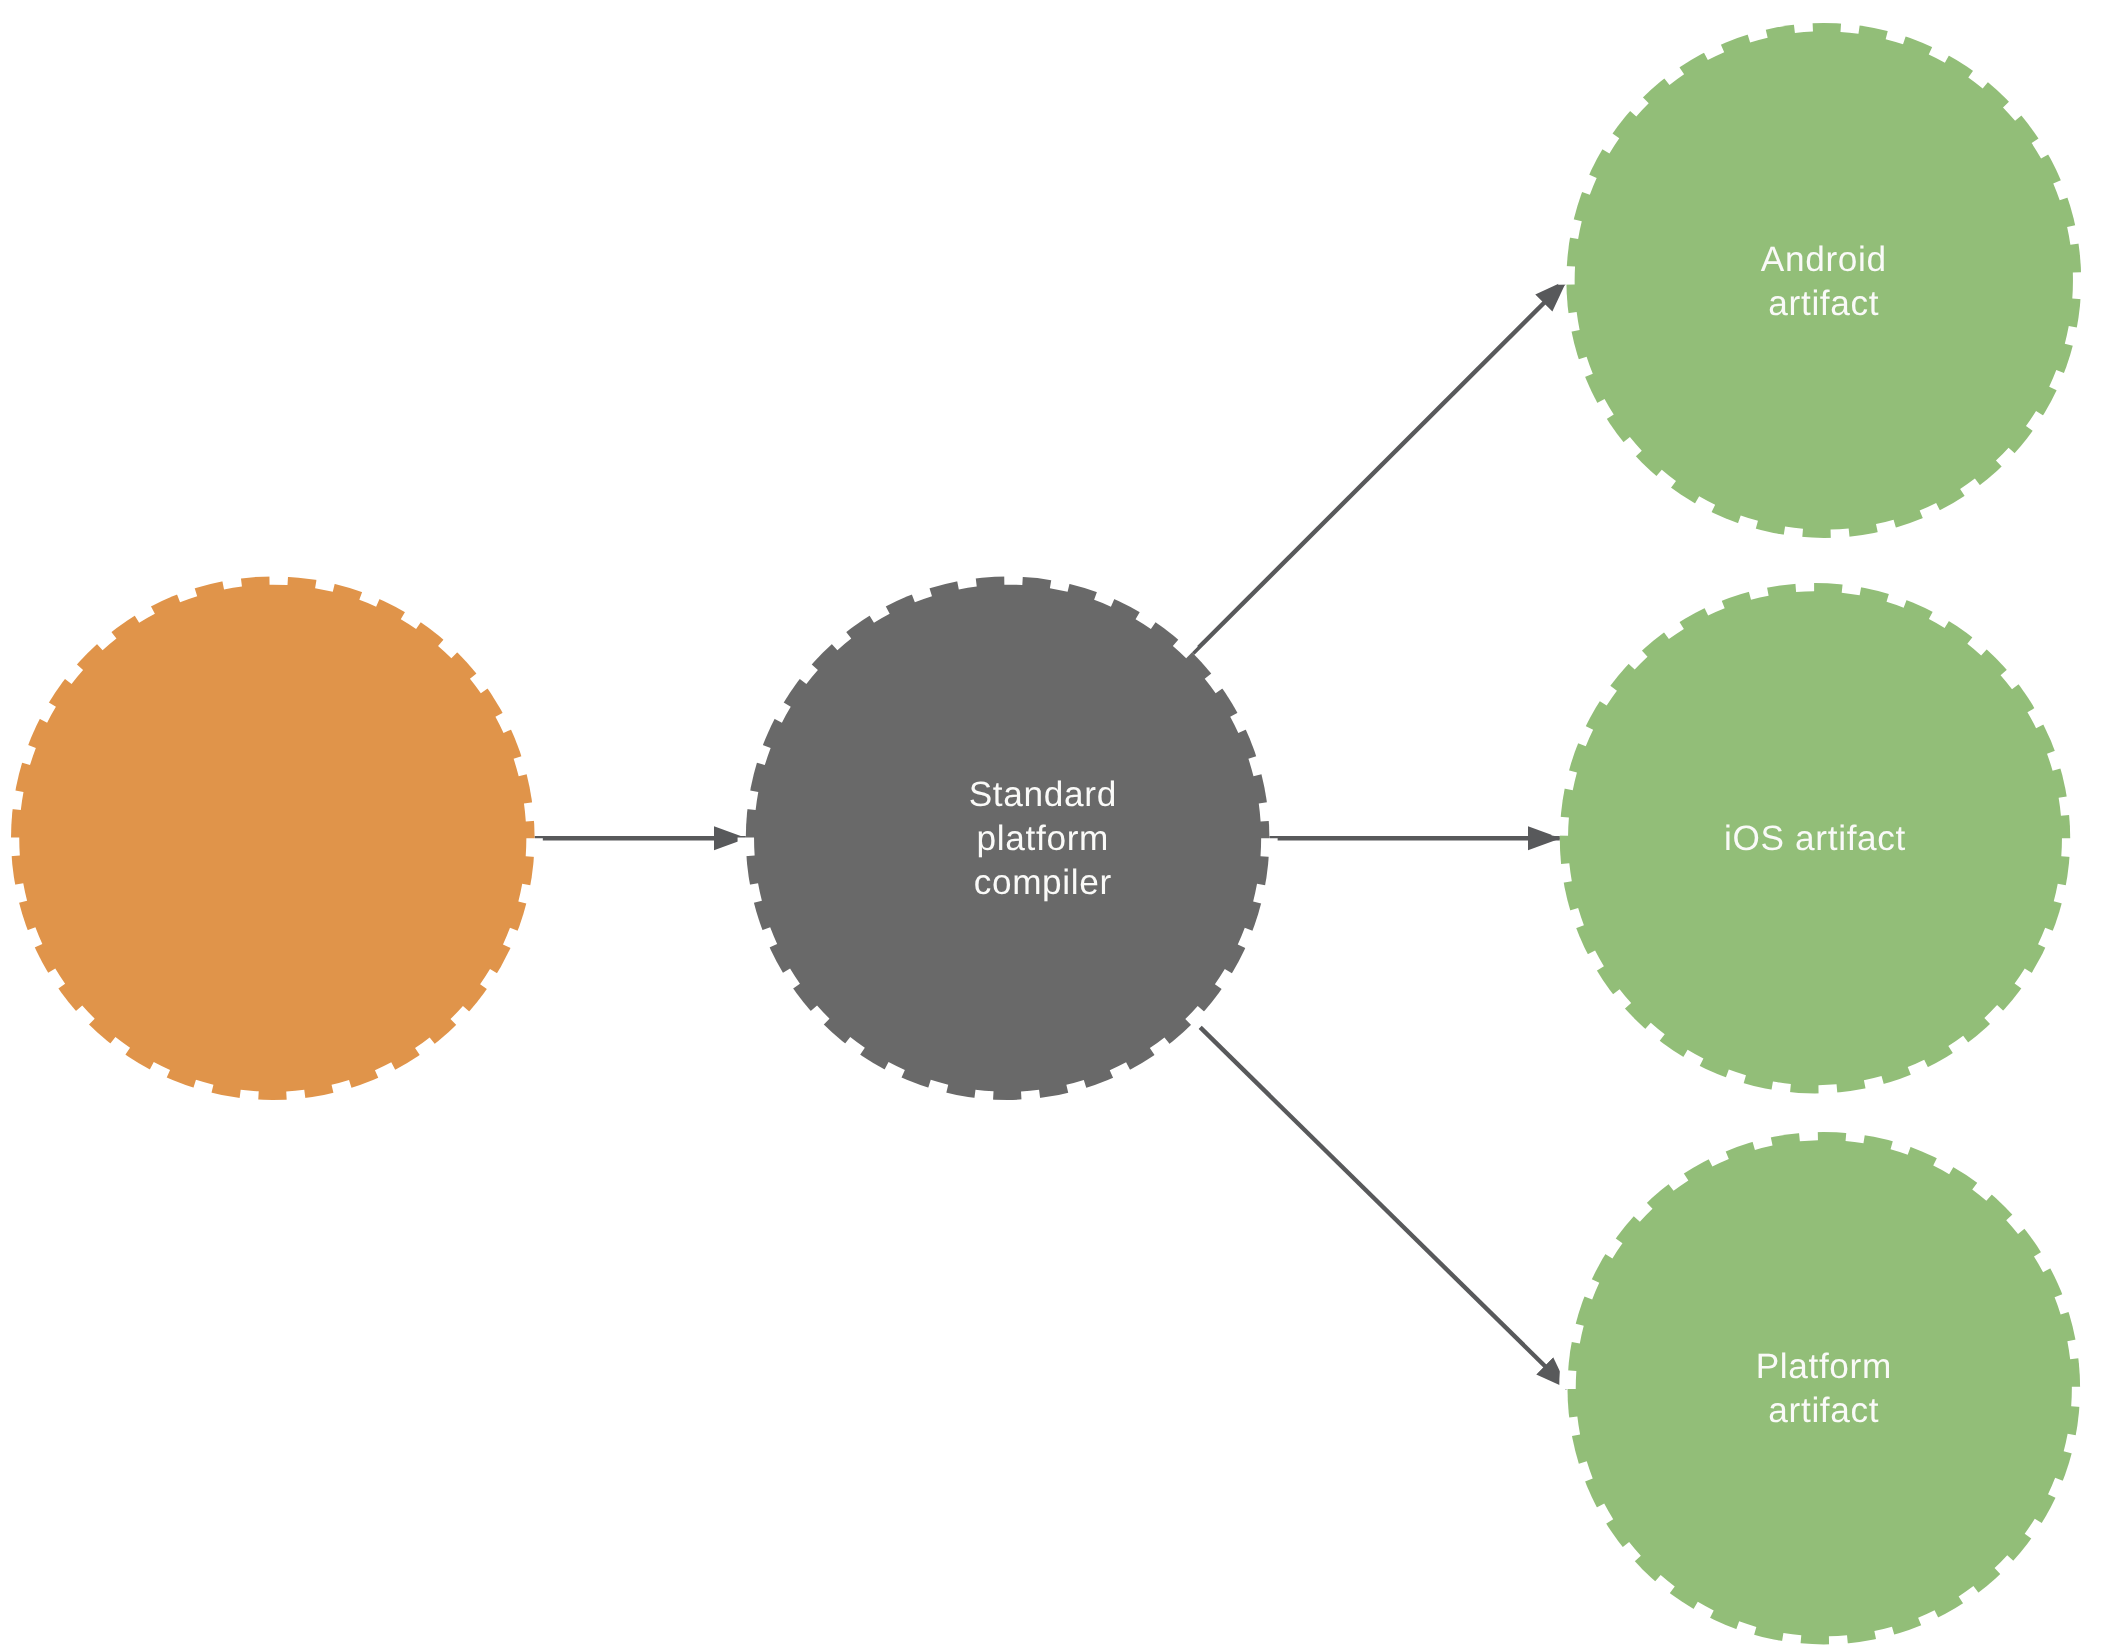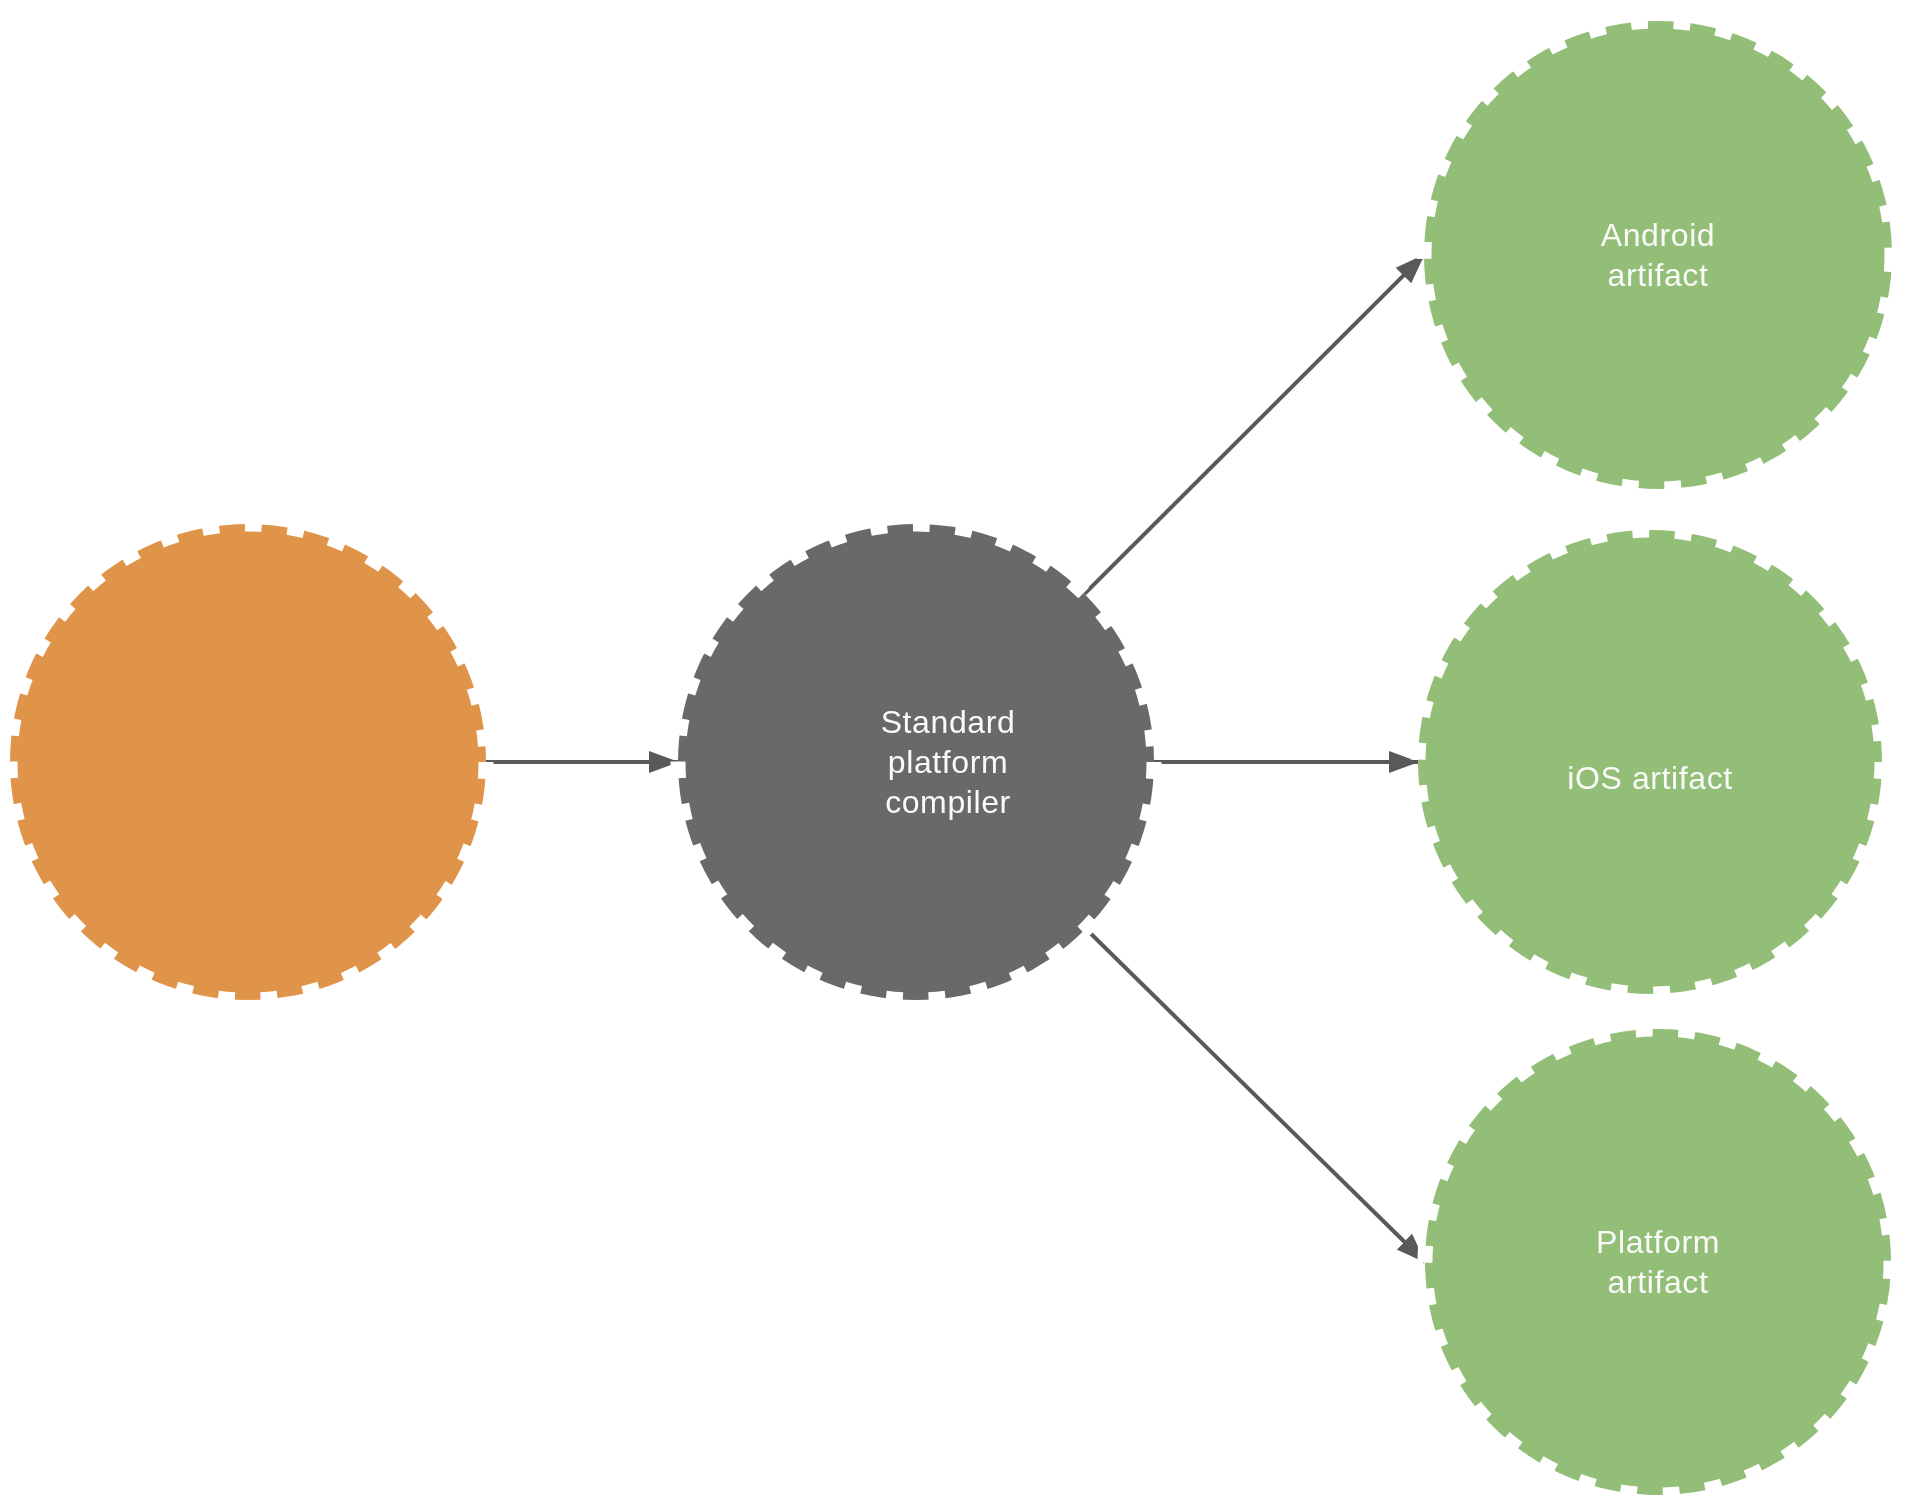--- a/index.html
+++ b/index.html
@@ -64,16 +64,16 @@
         <circle cx="1658" cy="1262" r="233" fill="#92be78"></circle>
         <circle cx="1658" cy="1262" r="233" fill="none" stroke="#ffffff" stroke-width="15" stroke-dasharray="17 26"></circle>
       </g>
   </svg>
 
   <div class="node-label" style="left: 916px; top: 762px; color: rgb(250, 250, 248); margin-left: 32px;">Standard
 platform
 compiler</div>
   <div class="node-label" style="left: 1658px; top: 255px; color: rgb(250, 250, 248);">Android
 artifact</div>
-  <div class="node-label" style="left: 1650px; top: 762px; color: rgb(250, 250, 248); margin-top: 16px;">iOS artifact</div>
+  <div class="node-label" style="left: 1650px; top: 762px; color: rgb(250, 250, 248);">iOS artifact</div>
   <div class="node-label" style="left: 1658px; top: 1262px; color: rgb(250, 250, 248);">Platform
 artifact</div>
 </div>
 
 </body></html>

